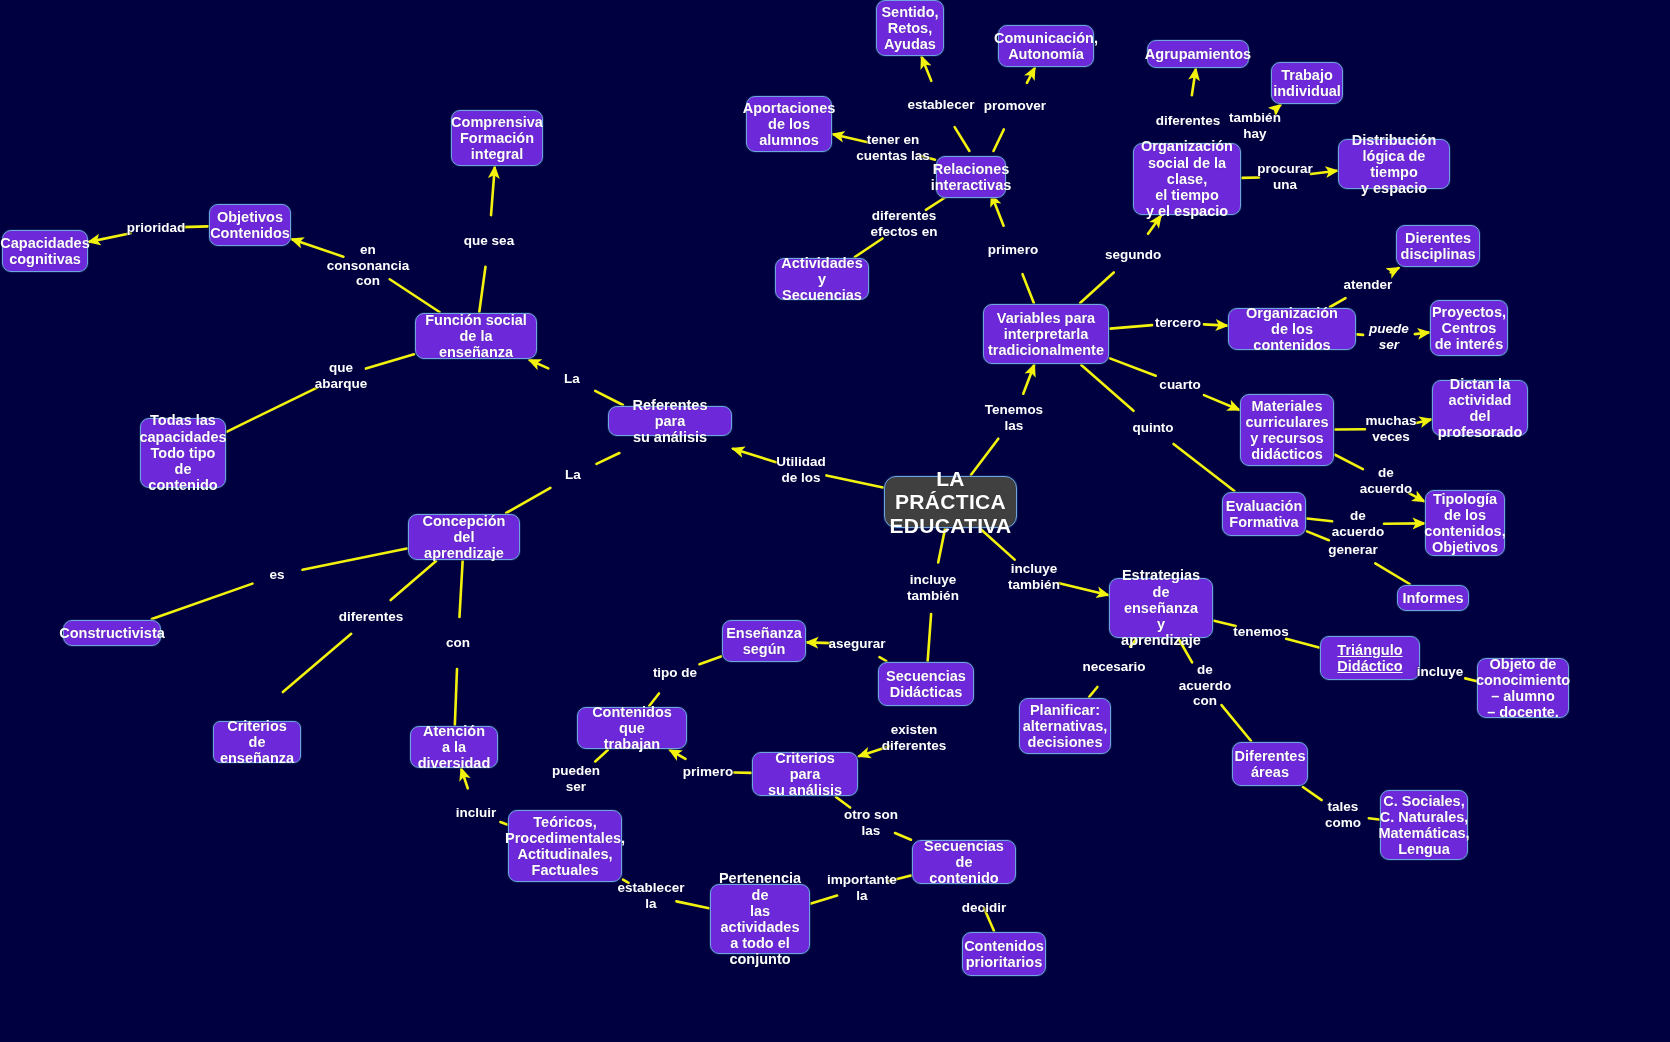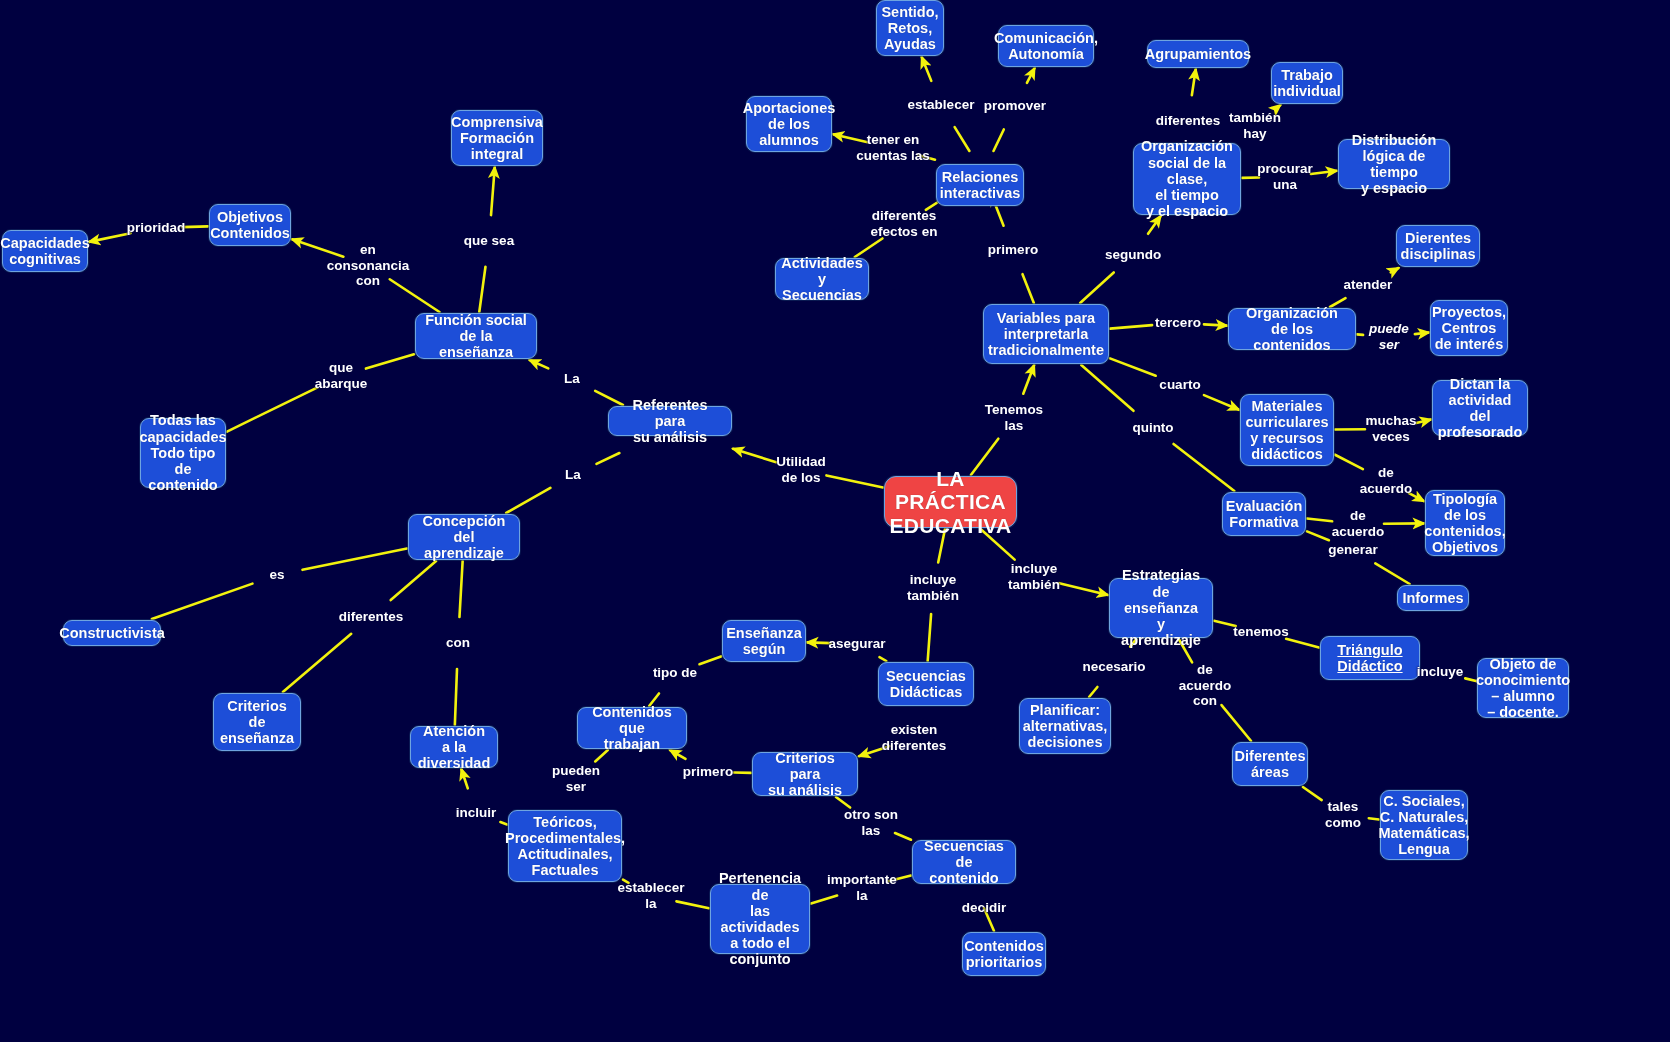--- a/index.html
+++ b/index.html
@@ -10,39 +10,39 @@
     font-family:"Liberation Sans","DejaVu Sans",sans-serif;
     overflow:hidden;
     position:relative;
   }
   #canvas{position:absolute;left:0;top:0;width:1670px;height:1042px;}
   svg#edges{position:absolute;left:0;top:0;width:1670px;height:1042px;pointer-events:none;}
 
   .node{
     position:absolute;
     box-sizing:border-box;
-    background:#1d4ed8;
+    background:#6d28d9;
     border:1px solid #6fa4e0;
     border-radius:9px;
     color:#ffffff;
     font-weight:bold;
     font-size:14.5px;
     line-height:1.12;
     text-align:center;
     display:flex;
     align-items:center;
     justify-content:center;
     padding:5px 8px;
     text-shadow:0 0 1px rgba(0,0,0,.35);
     box-shadow:0 0 0 1px rgba(20,50,100,.55);
     z-index:3;
     white-space:pre-line;
   }
   .node.central{
-    background:#ef4444;
+    background:#404040;
     font-size:21px;
     border-radius:12px;
     letter-spacing:.3px;
   }
   .linklabel{
     position:absolute;
     color:#ffffff;
     font-size:13.5px;
     font-weight:bold;
     line-height:1.15;
@@ -167,21 +167,21 @@
 cognitivas</div>
       <div class="node" style="left: 140px; top: 418px; width: 86px; height: 70px;">Todas las
 capacidades
 Todo tipo
 de contenido</div>
       <div class="node" style="left: 608px; top: 406px; width: 124px; height: 30px;">Referentes para
 su análisis</div>
       <div class="node" style="left: 408px; top: 514px; width: 112px; height: 46px;">Concepción del
 aprendizaje</div>
       <div class="node" style="left: 63px; top: 620px; width: 98px; height: 26px;">Constructivista</div>
-      <div class="node" style="left: 213px; top: 693px; width: 88px; height: 58px;">Criterios de
+      <div class="node" style="left: 213px; top: 721px; width: 88px; height: 42px; border-radius: 7px;">Criterios de
 enseñanza</div>
       <div class="node" style="left: 410px; top: 726px; width: 88px; height: 42px;">Atención a la
 diversidad</div>
       <div class="node" style="left: 577px; top: 707px; width: 110px; height: 42px;">Contenidos que
 trabajan</div>
       <div class="node" style="left: 722px; top: 620px; width: 84px; height: 42px;">Enseñanza
 según</div>
       <div class="node" style="left: 508px; top: 810px; width: 114px; height: 72px;">Teóricos,
 Procedimentales,
 Actitudinales,
@@ -212,21 +212,21 @@
 – docente.</div>
       <div class="node" style="left: 1232px; top: 742px; width: 76px; height: 44px;">Diferentes
 áreas</div>
       <div class="node" style="left: 1380px; top: 790px; width: 88px; height: 70px;">C. Sociales,
 C. Naturales,
 Matemáticas,
 Lengua</div>
       <div class="node" style="left: 983px; top: 304px; width: 126px; height: 60px;">Variables para
 interpretarla
 tradicionalmente</div>
-      <div class="node" style="left: 936px; top: 164px; width: 88px; height: 42px;">Relaciones
+      <div class="node" style="left: 936px; top: 156px; width: 70px; height: 42px;">Relaciones
 interactivas</div>
       <div class="node" style="left: 876px; top: 0px; width: 68px; height: 56px;">Sentido,
 Retos,
 Ayudas</div>
       <div class="node" style="left: 998px; top: 25px; width: 96px; height: 42px;">Comunicación,
 Autonomía</div>
       <div class="node" style="left: 746px; top: 96px; width: 86px; height: 56px;">Aportaciones
 de los
 alumnos</div>
       <div class="node" style="left: 775px; top: 258px; width: 94px; height: 42px;">Actividades y

